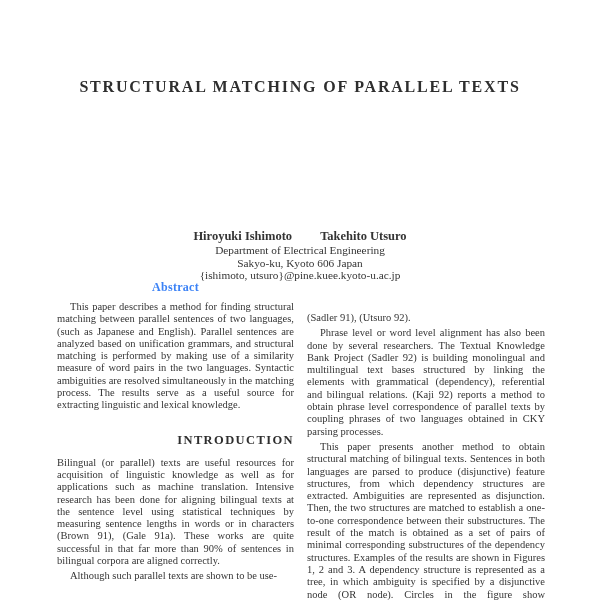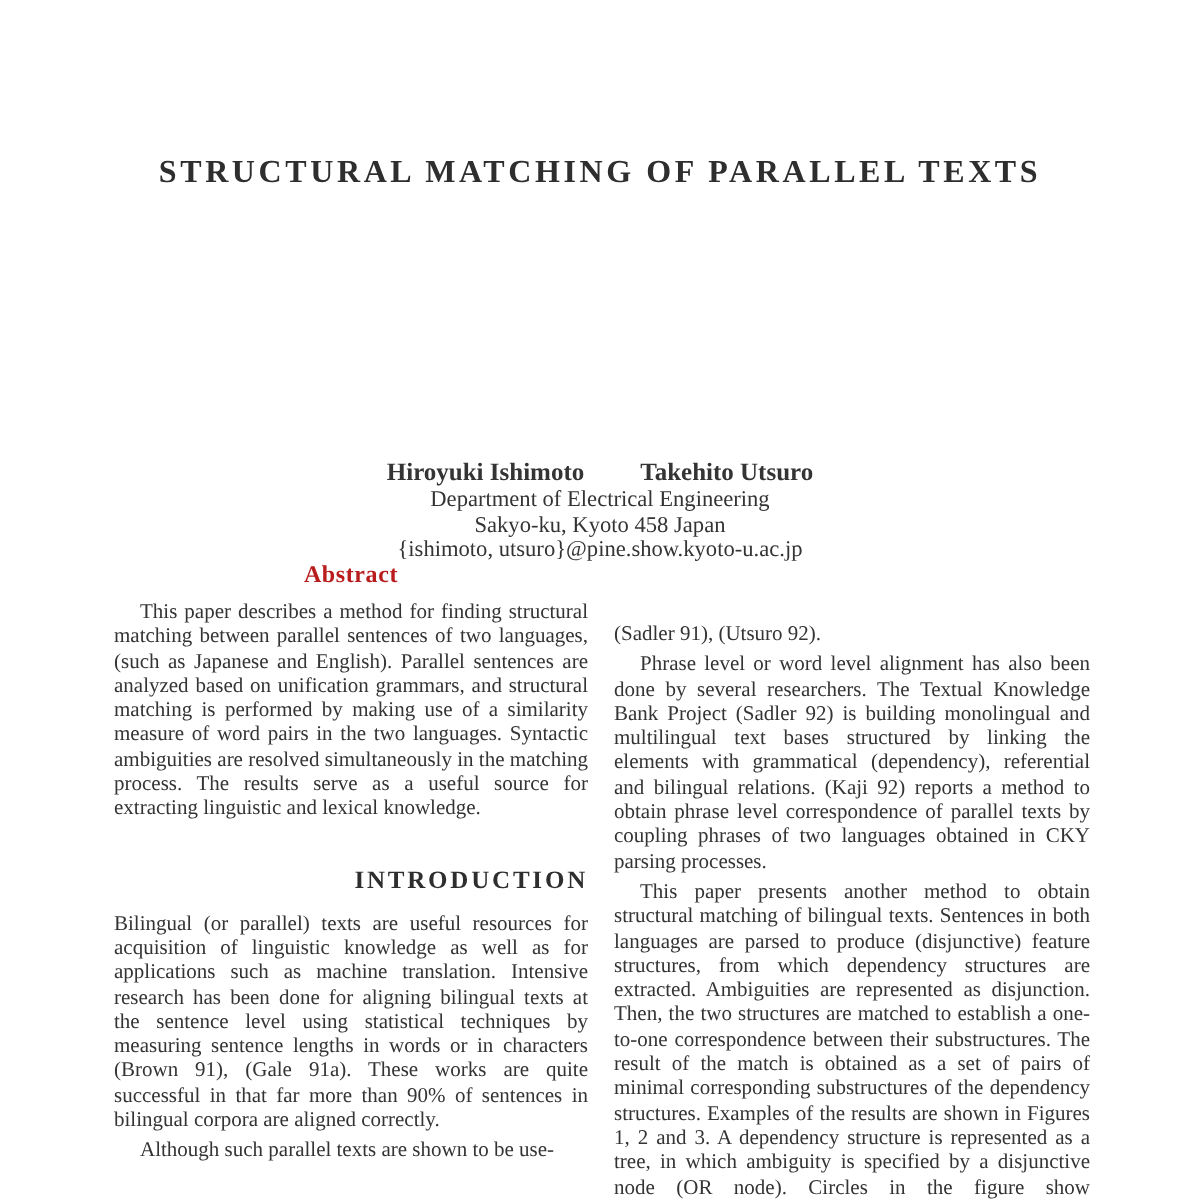--- a/index.html
+++ b/index.html
@@ -57,21 +57,21 @@
   .col p { margin: 0; }
   .indent { text-indent: 13px; }
   .para-gap { margin-top: 3px !important; }
   .abstract-heading {
     text-align: center;
     font-weight: bold;
     font-size: 12px;
     line-height: 14px;
     margin: 0 0 7px 0;
     letter-spacing: 0.3px;
-    color: #b91c1c;
+    color: #3b82f6;
   }
   .intro-heading {
     text-align: right;
     font-weight: bold;
     font-size: 12.5px;
     line-height: 15px;
     letter-spacing: 1.4px;
     margin: 21px 0 9px 0;
     color: #2e2e2e;
   }
@@ -82,22 +82,22 @@
 <div class="page">
 
   <div class="paper-title">STRUCTURAL MATCHING OF PARALLEL TEXTS</div>
 
 
   <div class="author-block author-block-2">
     <div class="author-name">
       <span>Hiroyuki Ishimoto</span><span class="name-gap"></span><span>Takehito Utsuro</span>
     </div>
     <div class="aff-line">Department of Electrical Engineering</div>
-    <div class="aff-line">Sakyo-ku, Kyoto 458 Japan</div>
-    <div class="aff-line">{ishimoto, utsuro}@pine.show.kyoto-u.ac.jp</div>
+    <div class="aff-line">Sakyo-ku, Kyoto 606 Japan</div>
+    <div class="aff-line">{ishimoto, utsuro}@pine.kuee.kyoto-u.ac.jp</div>
   </div>
 
   <div class="col col-left">
     <div class="abstract-heading">Abstract</div>
     <p class="indent">This paper describes a method for finding structural matching between parallel sentences of two languages, (such as Japanese and English). Parallel sentences are analyzed based on unification grammars, and structural matching is performed by making use of a similarity measure of word pairs in the two languages. Syntactic ambiguities are resolved simultaneously in the matching process. The results serve as a useful source for extracting linguistic and lexical knowledge.</p>
     <div class="intro-heading">INTRODUCTION</div>
     <p>Bilingual (or parallel) texts are useful resources for acquisition of linguistic knowledge as well as for applications such as machine translation. Intensive research has been done for aligning bilingual texts at the sentence level using statistical techniques by measuring sentence lengths in words or in characters (Brown 91), (Gale 91a). These works are quite successful in that far more than 90% of sentences in bilingual corpora are aligned correctly.</p>
     <p class="indent para-gap">Although such parallel texts are shown to be use-</p>
   </div>
 

